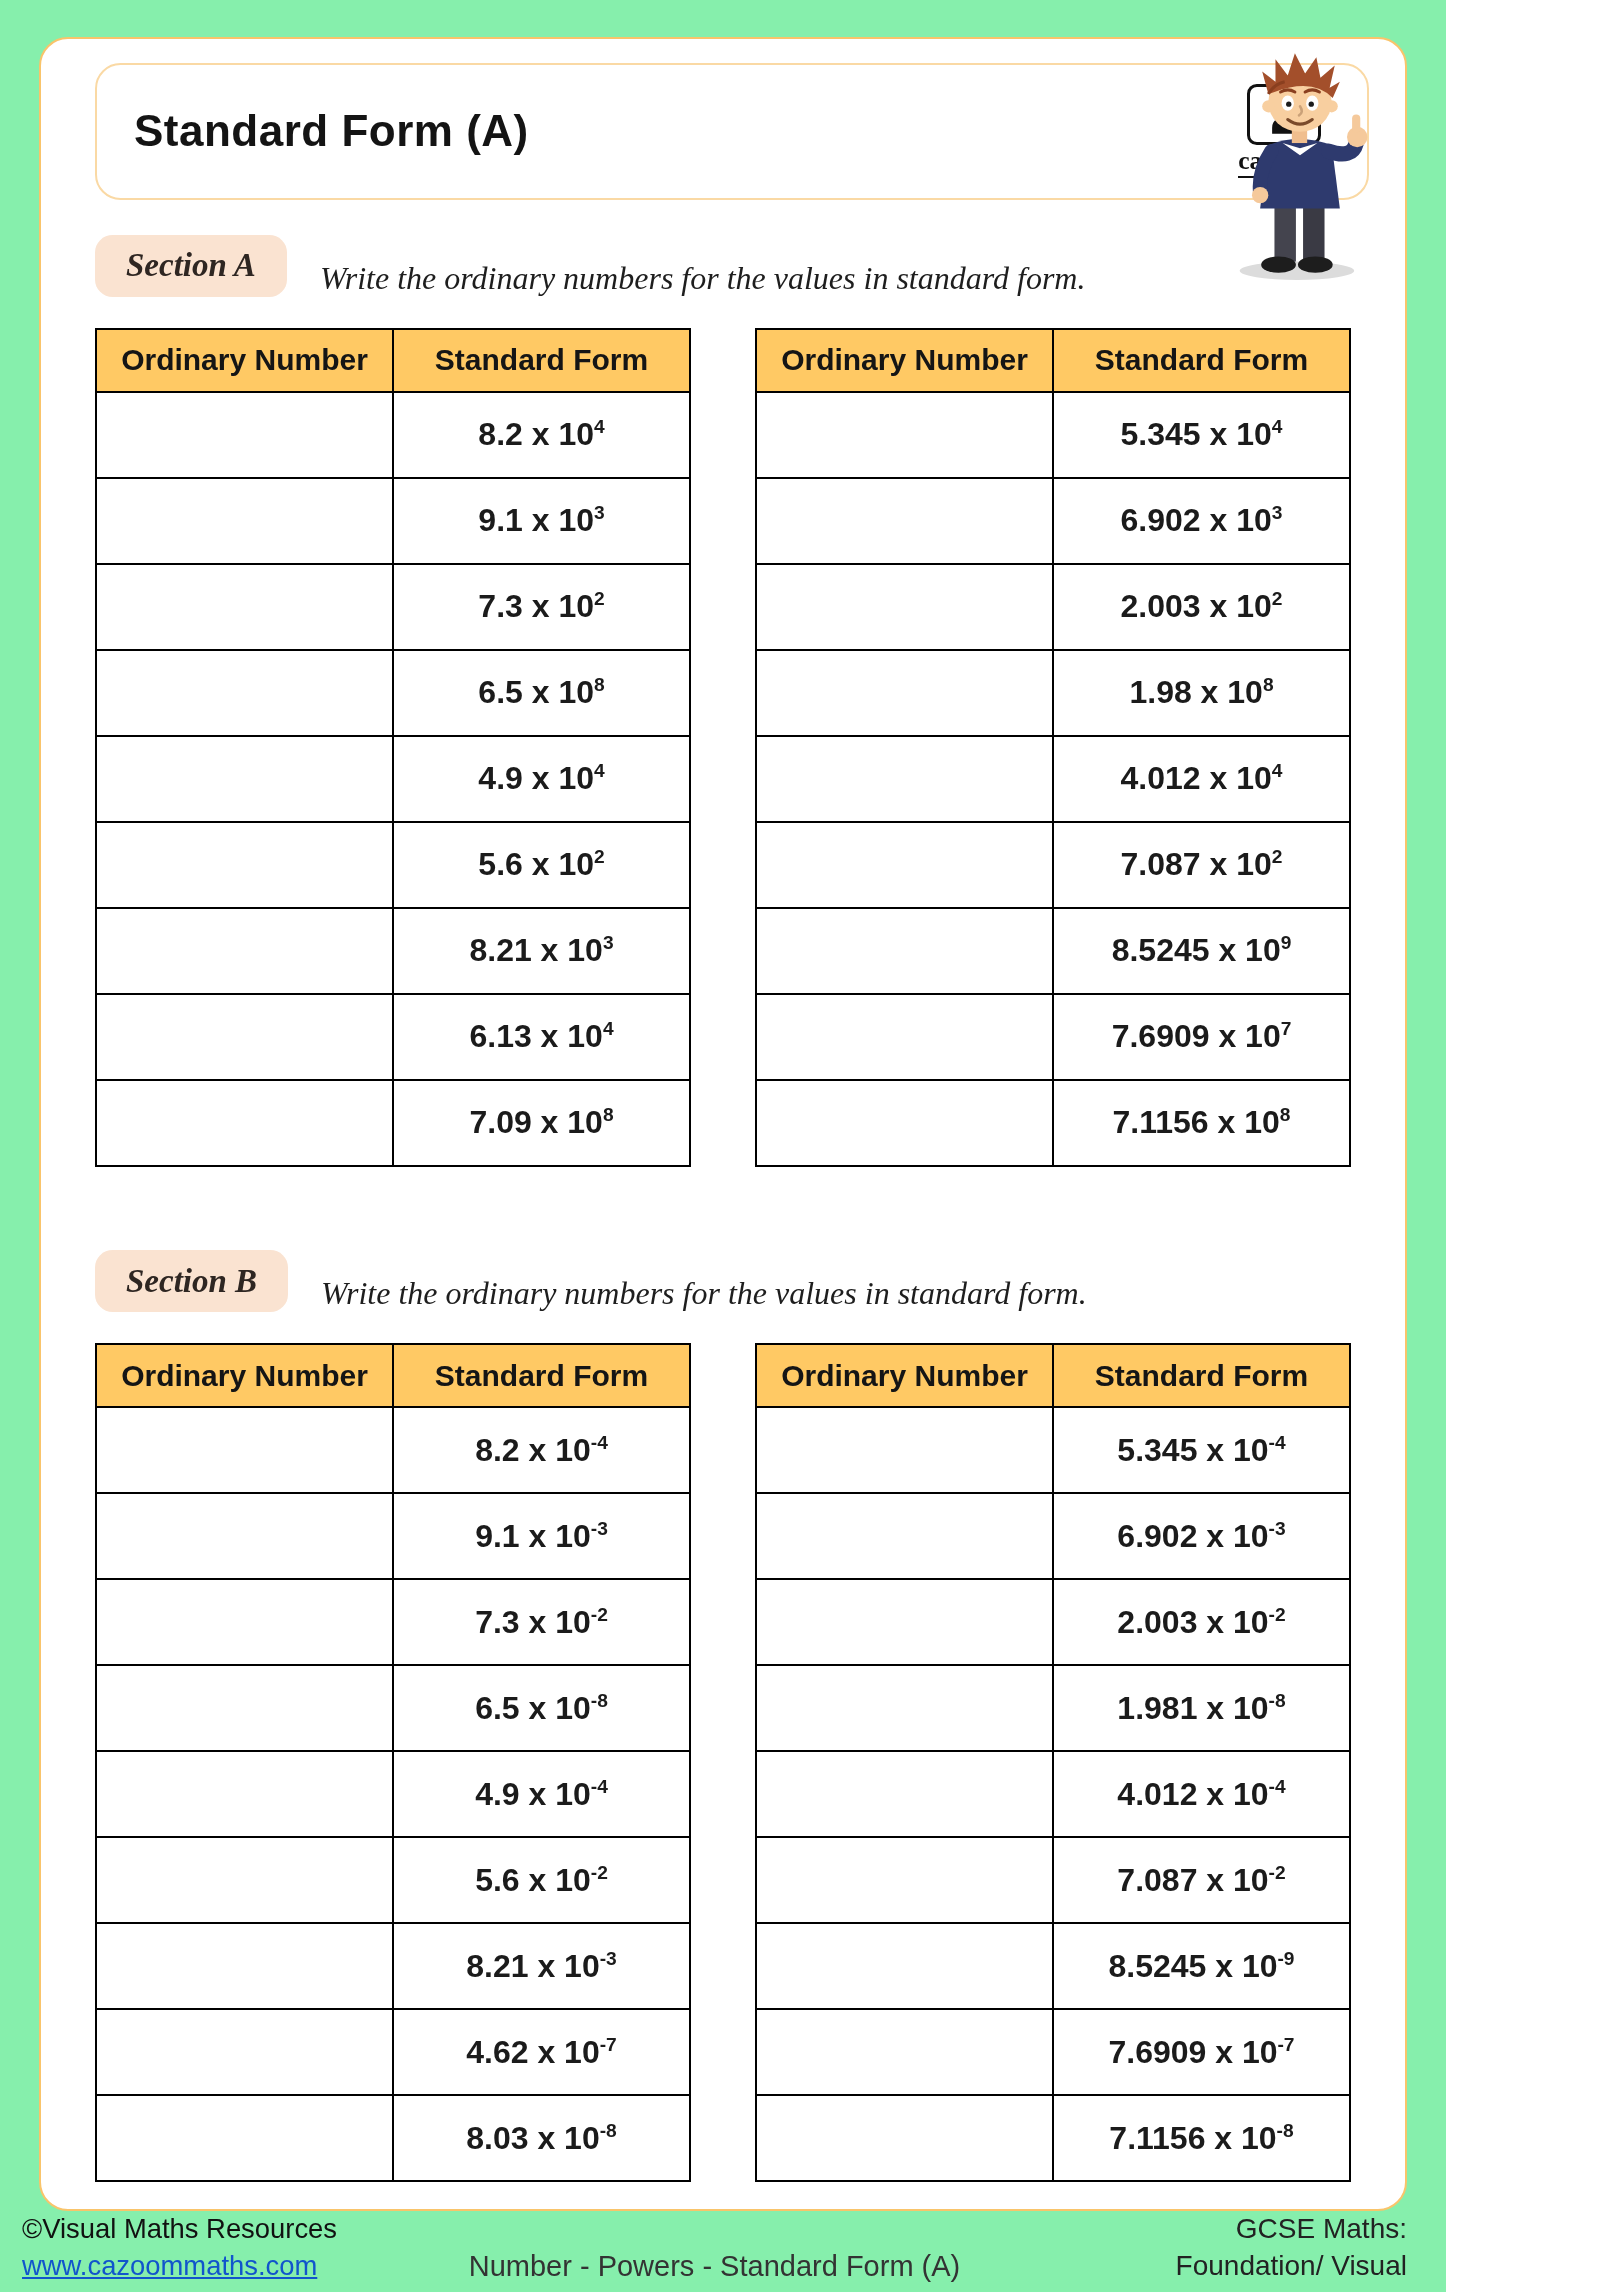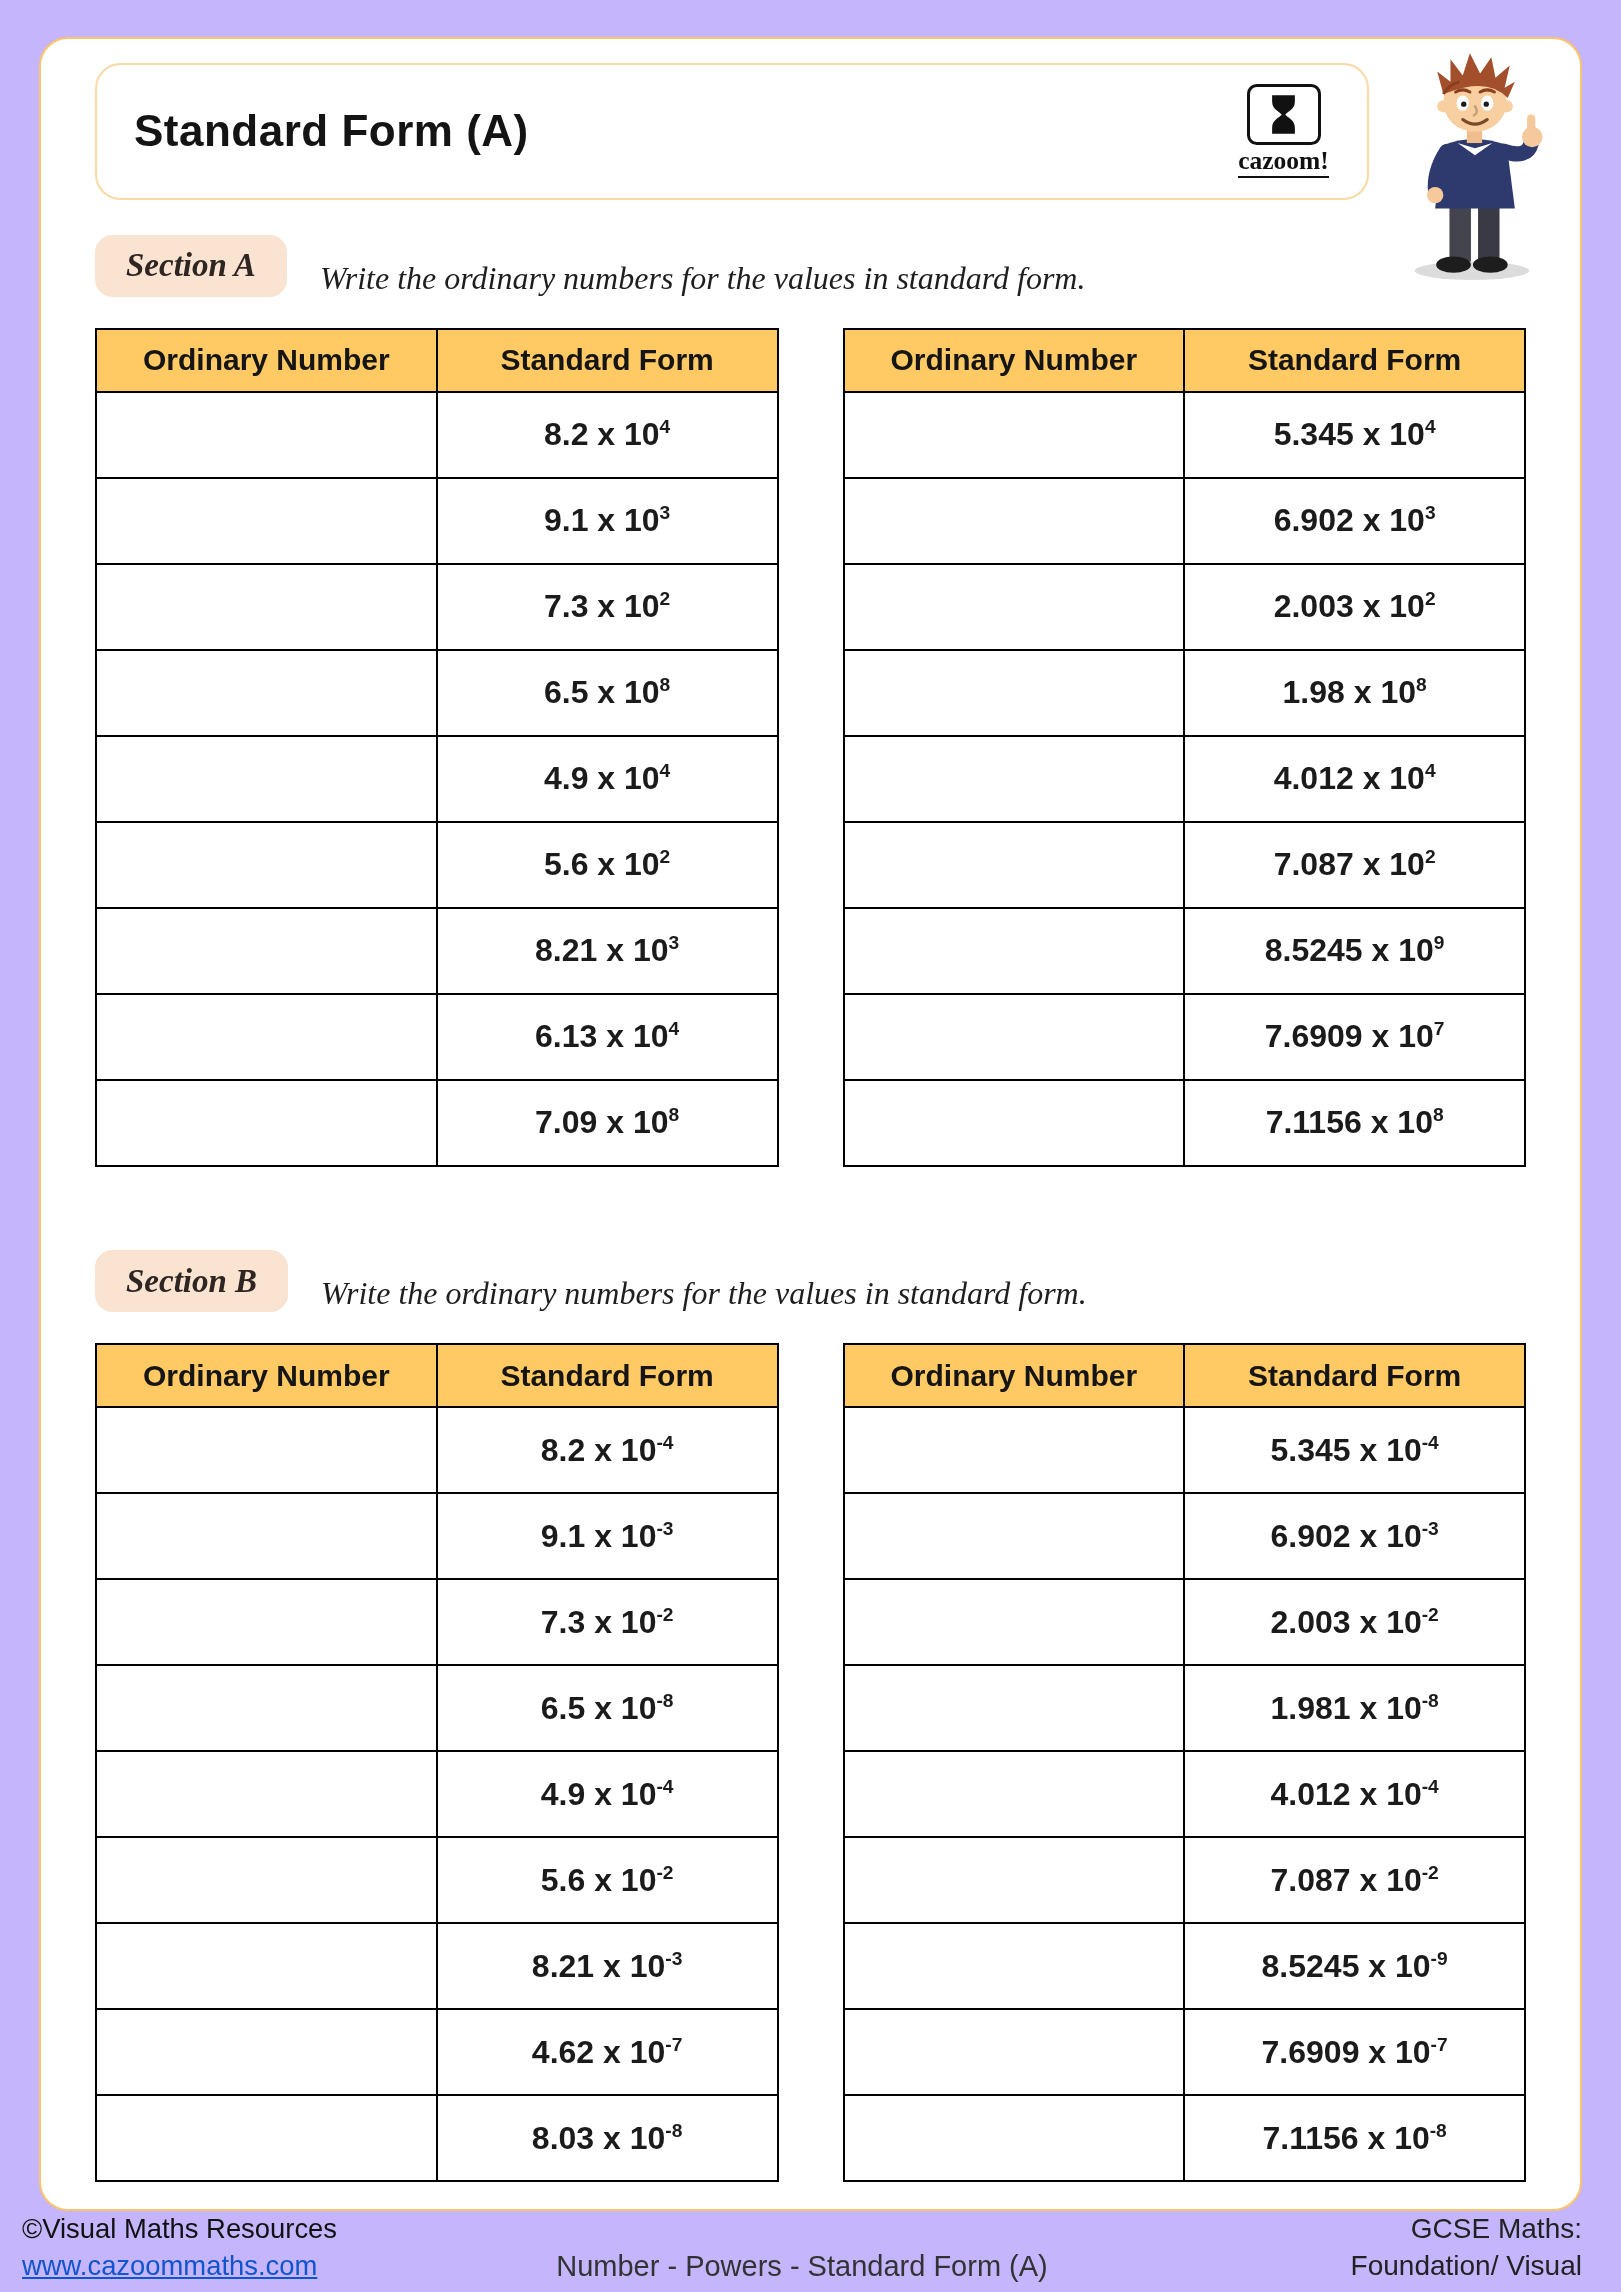--- a/index.html
+++ b/index.html
@@ -2,21 +2,21 @@
 <html style="--frame-border: #F9C46B; --title-box-border: #FAD9A4; --table-header-bg: #FFC964; --section-label-bg: #FAE3D1; --link-color: #1155CC;"><head>
 <meta charset="utf-8">
 <style>
   * { margin: 0; padding: 0; box-sizing: border-box; }
   html, body { background: #ffffff; }
   body {
     width: 1621px; height: 2293px;
     font-family: "Liberation Sans", sans-serif;
     position: relative;
   }
-  .page { position: relative; width: 1621px; height: 2293px; background: #c4b5fd; overflow: hidden; }
+  .page { position: relative; width: 1446px; height: 2293px; background: #86efac; overflow: hidden; }
 
   .frame {
     position: absolute; top: 37px; left: 39px; right: 39px; height: 2174px;
     border: 2.9px solid var(--frame-border, #F9C46B);
     border-radius: 29px; background: #fff;
     padding: 23.5px 54px 0 54px;
   }
 
   
   .title-box {

